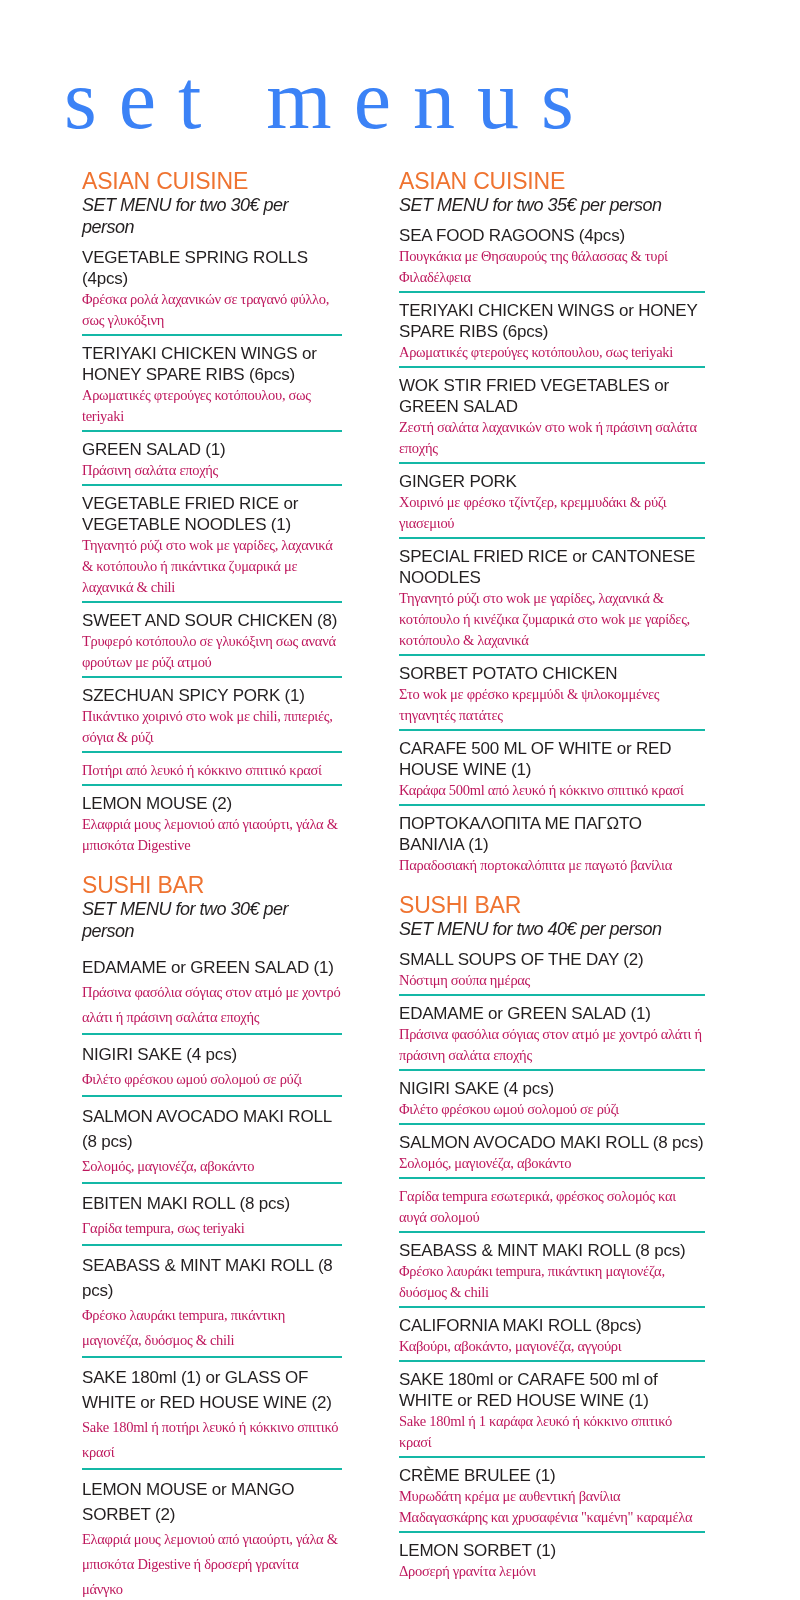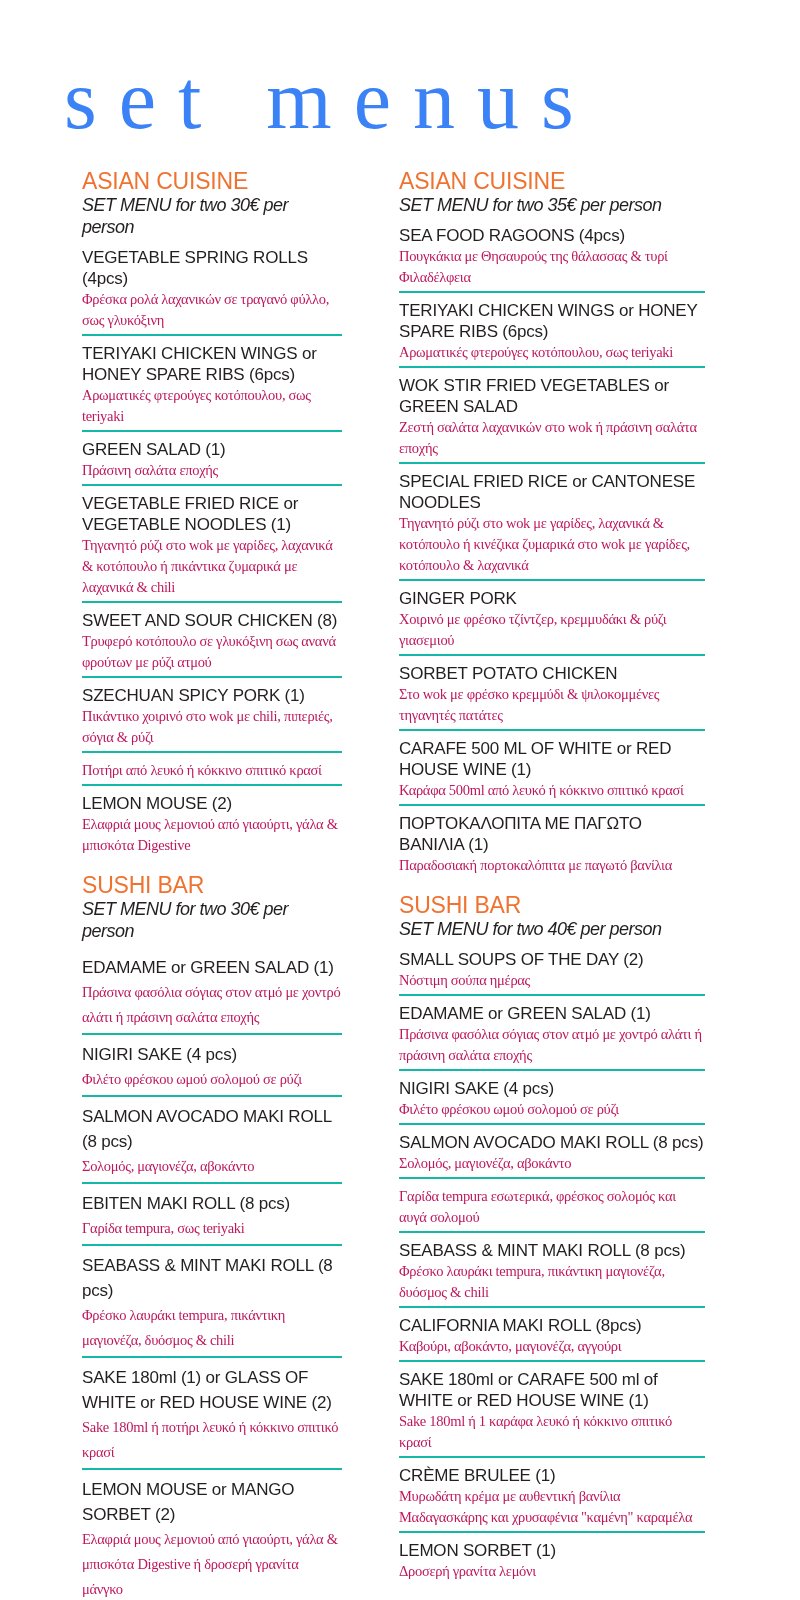--- a/index.html
+++ b/index.html
@@ -173,26 +173,26 @@
     </div>
     <div class="item">
       <div class="item-name">TERIYAKI CHICKEN WINGS or HONEY SPARE RIBS (6pcs)</div>
       <div class="item-desc">Αρωματικές φτερούγες κοτόπουλου, σως teriyaki</div>
     </div>
     <div class="item">
       <div class="item-name">WOK STIR FRIED VEGETABLES or GREEN SALAD</div>
       <div class="item-desc">Ζεστή σαλάτα λαχανικών στο wok ή πράσινη σαλάτα εποχής</div>
     </div>
     <div class="item">
+      <div class="item-name">GINGER PORK</div>
+      <div class="item-desc">Χοιρινό με φρέσκο τζίντζερ, κρεμμυδάκι &amp; ρύζι γιασεμιού</div>
+    </div>
+    <div class="item">
       <div class="item-name">SPECIAL FRIED RICE or CANTONESE NOODLES</div>
       <div class="item-desc">Τηγανητό ρύζι στο wok με γαρίδες, λαχανικά &amp; κοτόπουλο ή κινέζικα ζυμαρικά στο wok με γαρίδες, κοτόπουλο &amp; λαχανικά</div>
-    </div>
-    <div class="item">
-      <div class="item-name">GINGER PORK</div>
-      <div class="item-desc">Χοιρινό με φρέσκο τζίντζερ, κρεμμυδάκι &amp; ρύζι γιασεμιού</div>
     </div>
     <div class="item">
       <div class="item-name">SORBET POTATO CHICKEN</div>
       <div class="item-desc">Στο wok με φρέσκο κρεμμύδι &amp; ψιλοκομμένες τηγανητές πατάτες</div>
     </div>
     <div class="item">
       <div class="item-name">CARAFE 500 ML OF WHITE or RED HOUSE WINE (1)</div>
       <div class="item-desc">Καράφα 500ml από λευκό ή κόκκινο σπιτικό κρασί</div>
     </div>
     <div class="item last">

